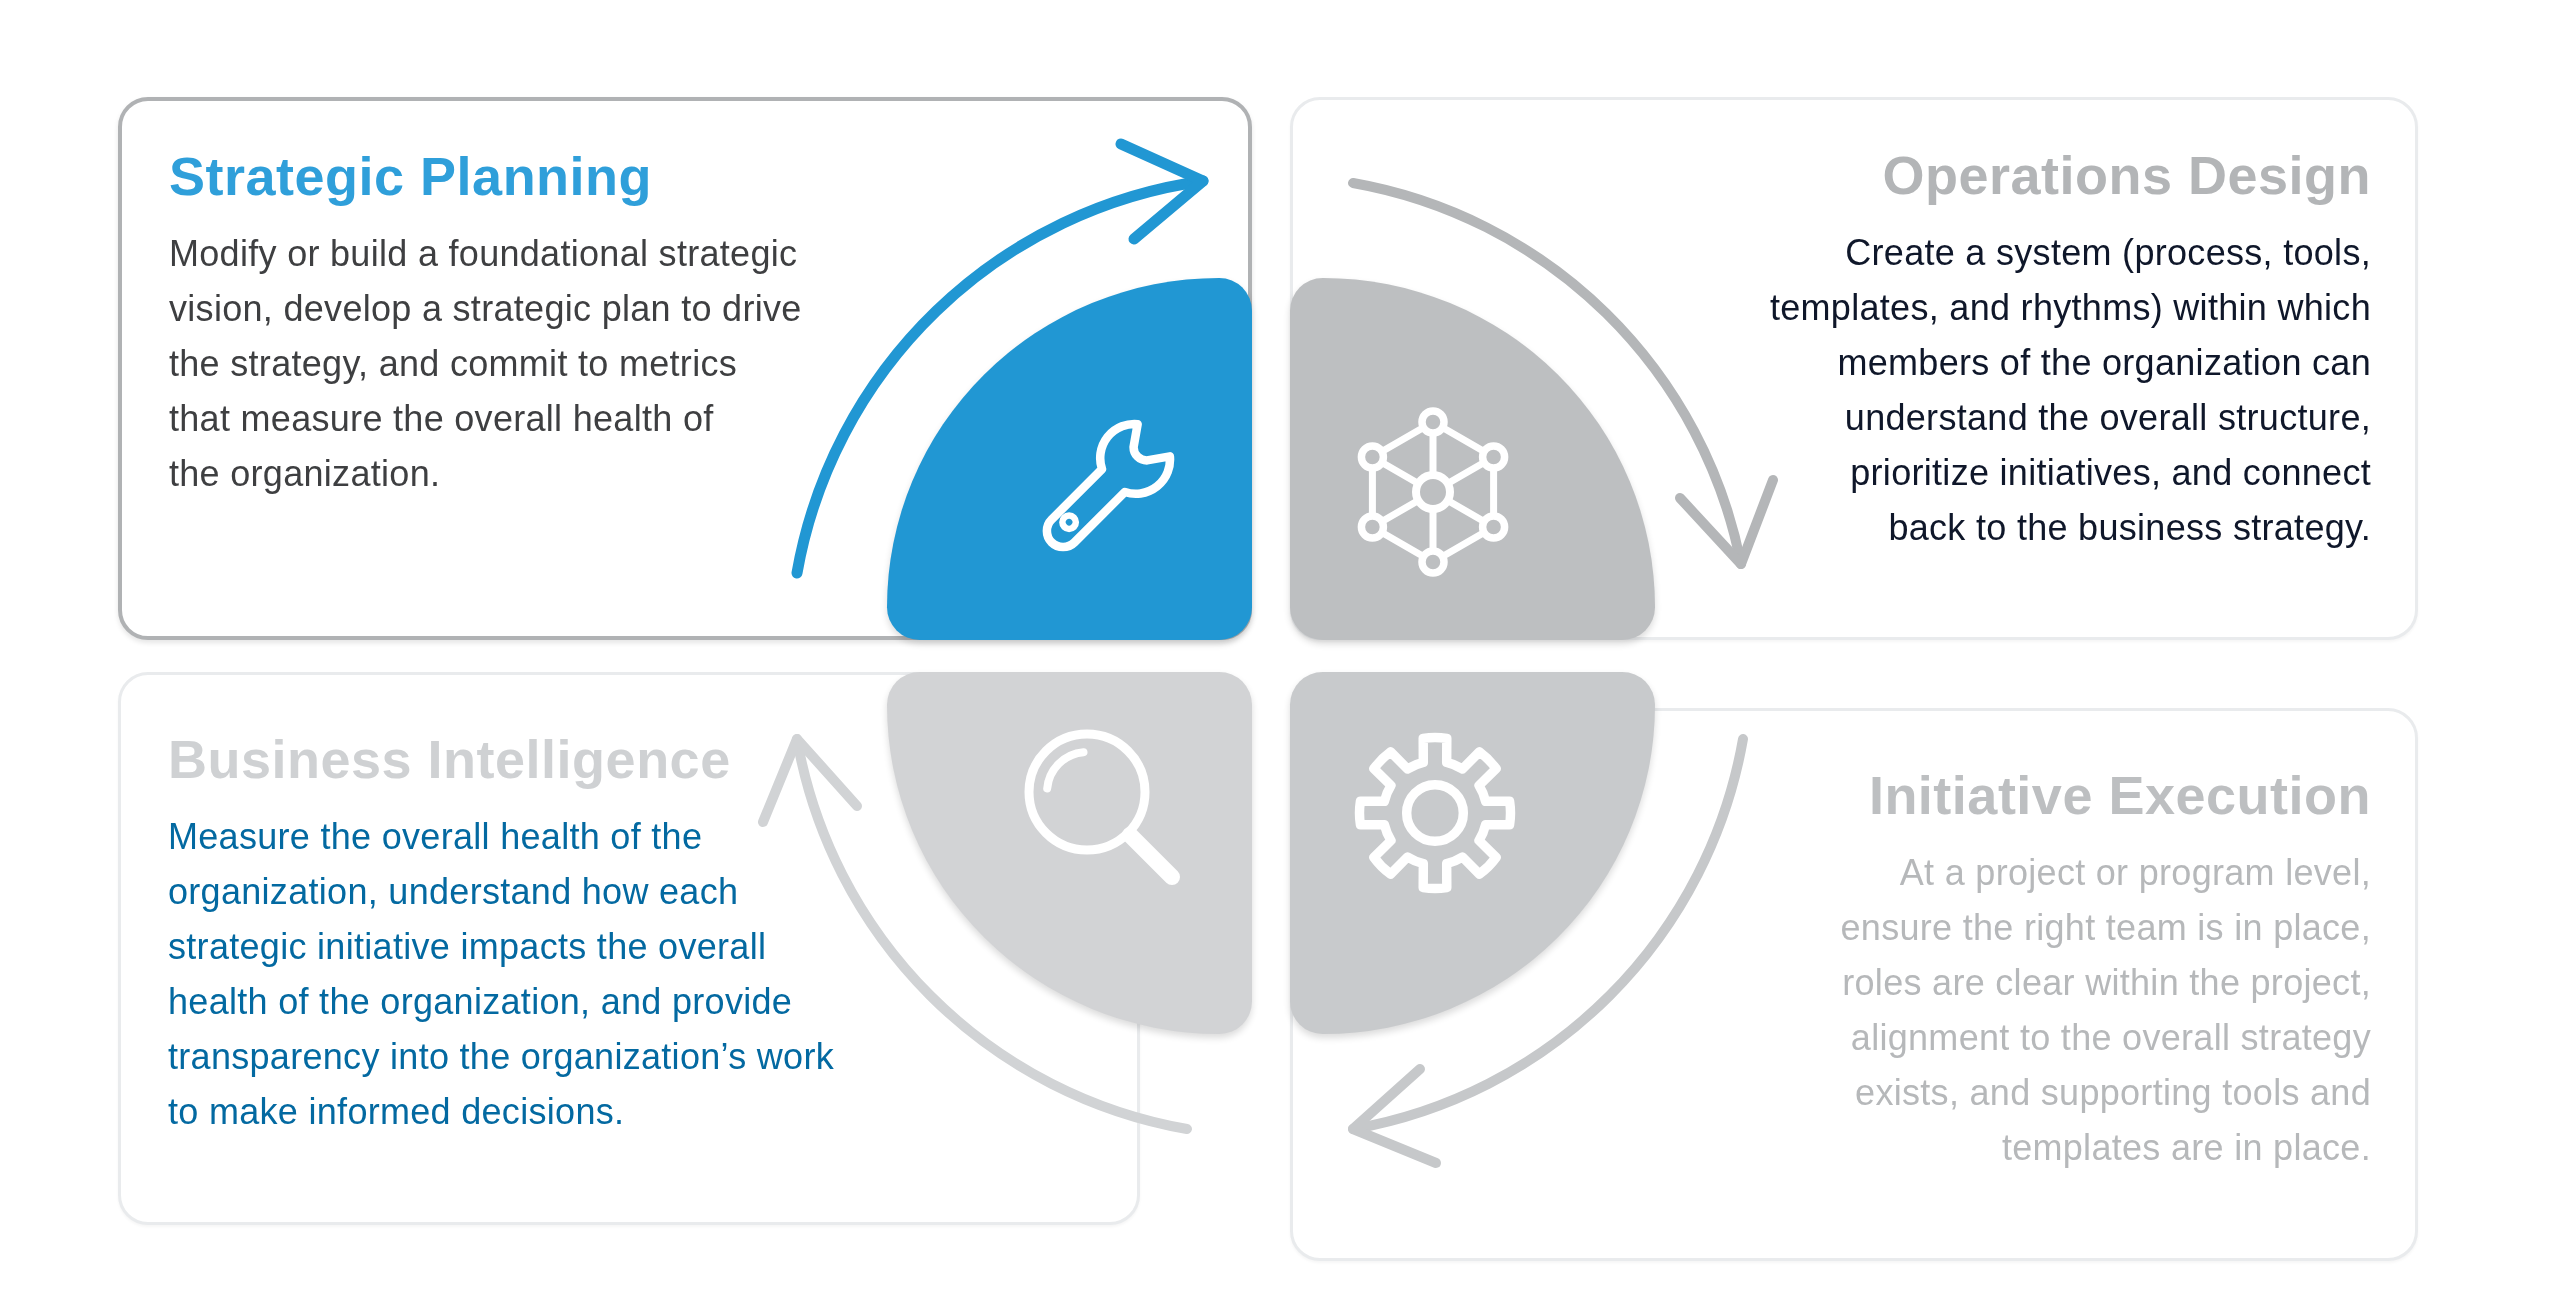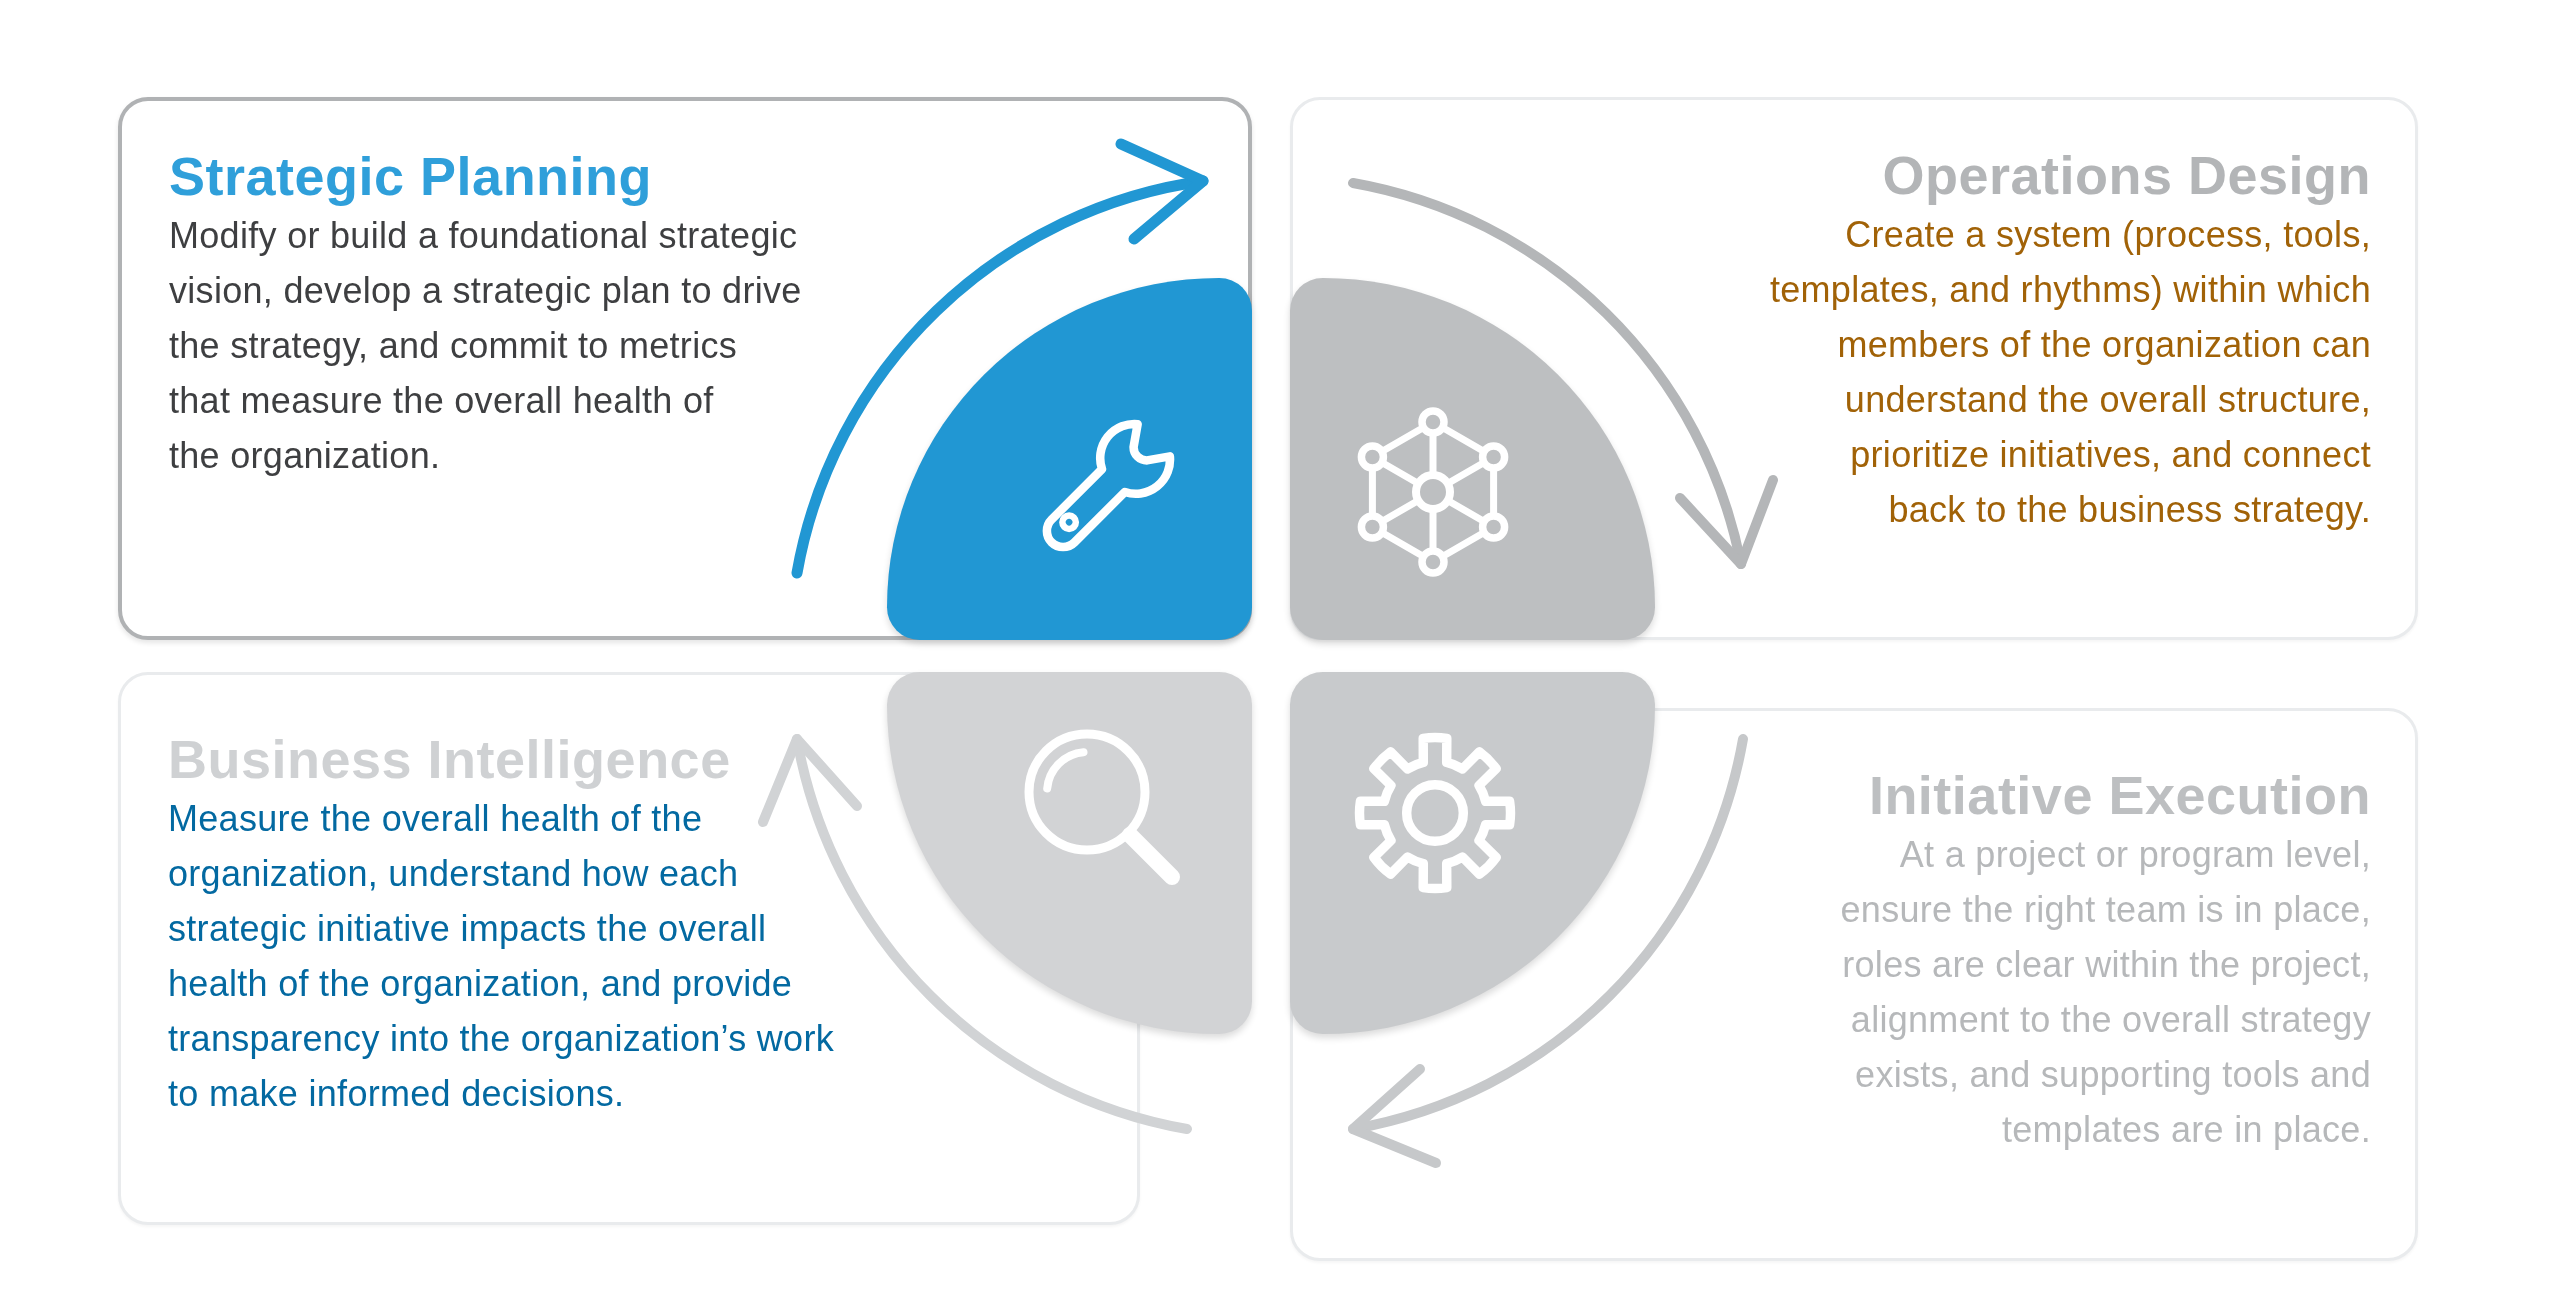--- a/index.html
+++ b/index.html
@@ -11,25 +11,25 @@
   .card{position:absolute;background:#ffffff;border-radius:30px;box-sizing:border-box;}
   .card.tl{left:118px;top:97px;width:1134px;height:543px;border:4px solid #b0b2b4;box-shadow:0 3px 5px rgba(0,0,0,.10);}
   .card.tr{left:1290px;top:97px;width:1128px;height:543px;border:3px solid #e9ebed;box-shadow:0 2px 3px rgba(0,0,0,.04);}
   .card.bl{left:118px;top:672px;width:1022px;height:553px;border:3px solid #e9ebed;box-shadow:0 2px 3px rgba(0,0,0,.04);}
   .card.br{left:1290px;top:708px;width:1128px;height:553px;border:3px solid #e9ebed;box-shadow:0 2px 3px rgba(0,0,0,.04);}
   .card .inner{position:absolute;top:0;left:0;right:0;bottom:0;}
   .card.tl .inner,.card.bl .inner{padding:43px 40px 16px 47px;text-align:left;}
   .card.tr .inner,.card.br .inner{padding:43px 44px 16px 40px;text-align:right;}
   .card.bl .inner,.card.br .inner{padding-top:52px;}
   .q-title{font-size:54px;line-height:64px;font-weight:700;letter-spacing:.5px;margin:0;}
-  .q-desc{font-size:36px;line-height:55px;font-weight:300;letter-spacing:.3px;margin:0 0 0 0;white-space:pre-line;}
+  .q-desc{font-size:36px;line-height:55px;font-weight:300;letter-spacing:.3px;margin:18px 0 0 0;white-space:pre-line;}
   .card.tl .q-title{color:#2f9fda;}
   .card.tl .q-desc{color:#3e3f41;}
   .card.tr .q-title{color:#b3b5b7;}
-  .card.tr .q-desc{color:#a16207;}
+  .card.tr .q-desc{color:#0f172a;}
   .card.bl .q-title{color:#cfd1d3;}
   .card.bl .q-desc{color:#0369a1;}
   .card.br .q-title{color:#bdbfc1;}
   .card.br .q-desc{color:#b6b8ba;}
   
   .quarter{position:absolute;width:365px;height:362px;box-shadow:0 4px 7px rgba(0,0,0,.14);}
   .quarter.q-tl{left:887px;top:278px;background:#2197d3;border-radius:100% 36px 36px 36px;}
   .quarter.q-tr{left:1290px;top:278px;background:#bdbfc1;border-radius:36px 100% 36px 36px;}
   .quarter.q-bl{left:887px;top:672px;background:#d2d3d5;border-radius:36px 36px 36px 100%;}
   .quarter.q-br{left:1290px;top:672px;background:#c8cacc;border-radius:36px 36px 100% 36px;}

